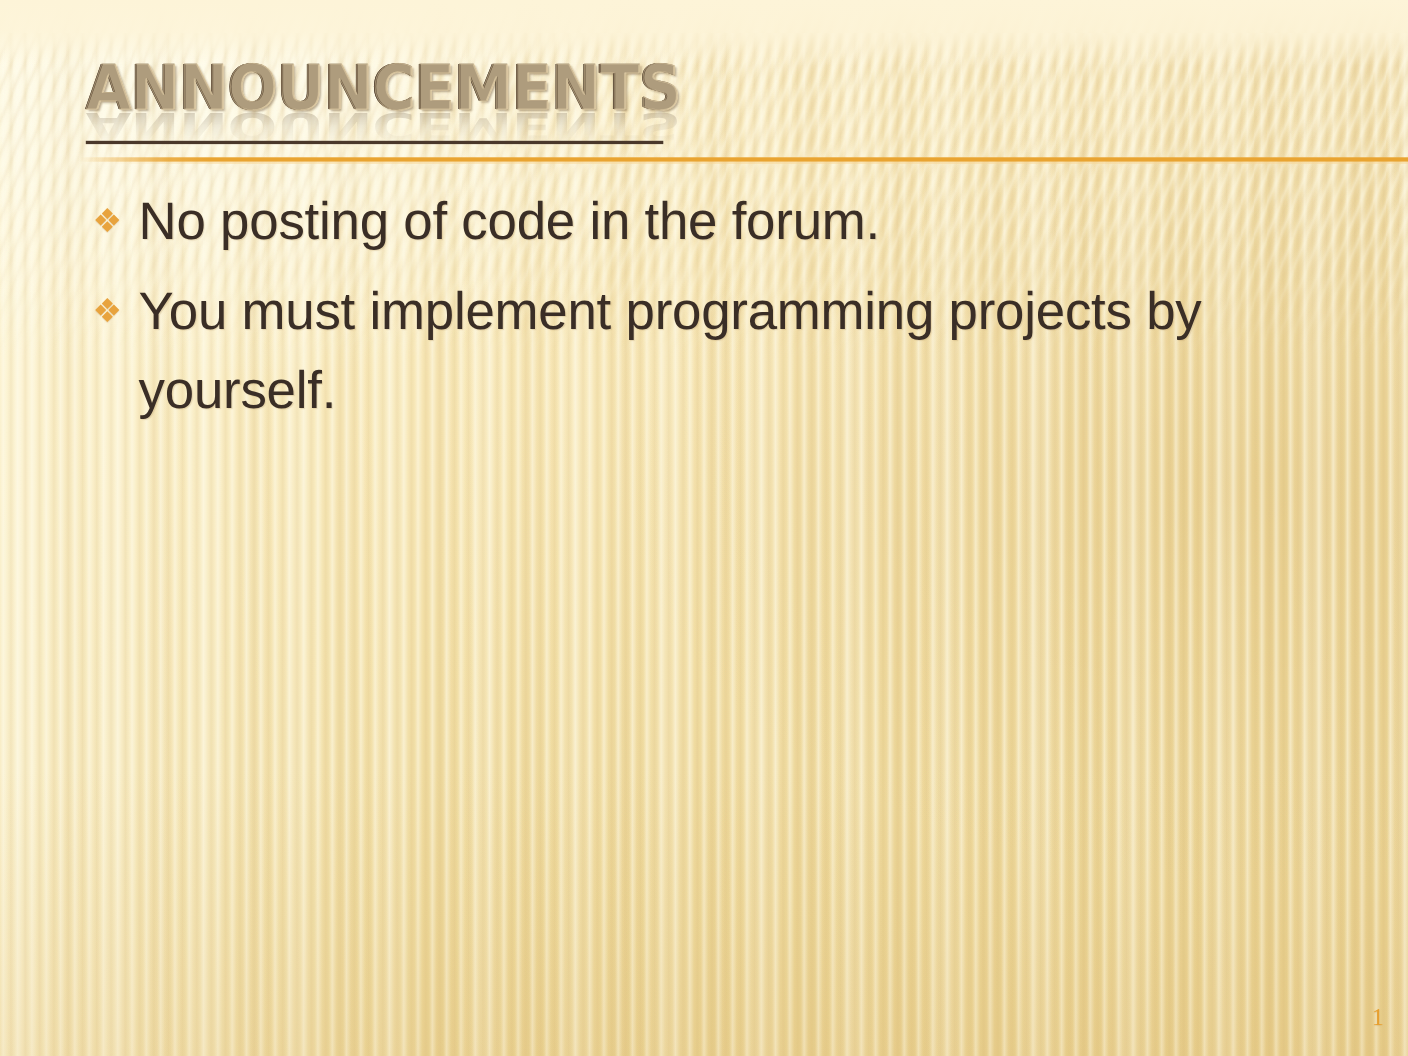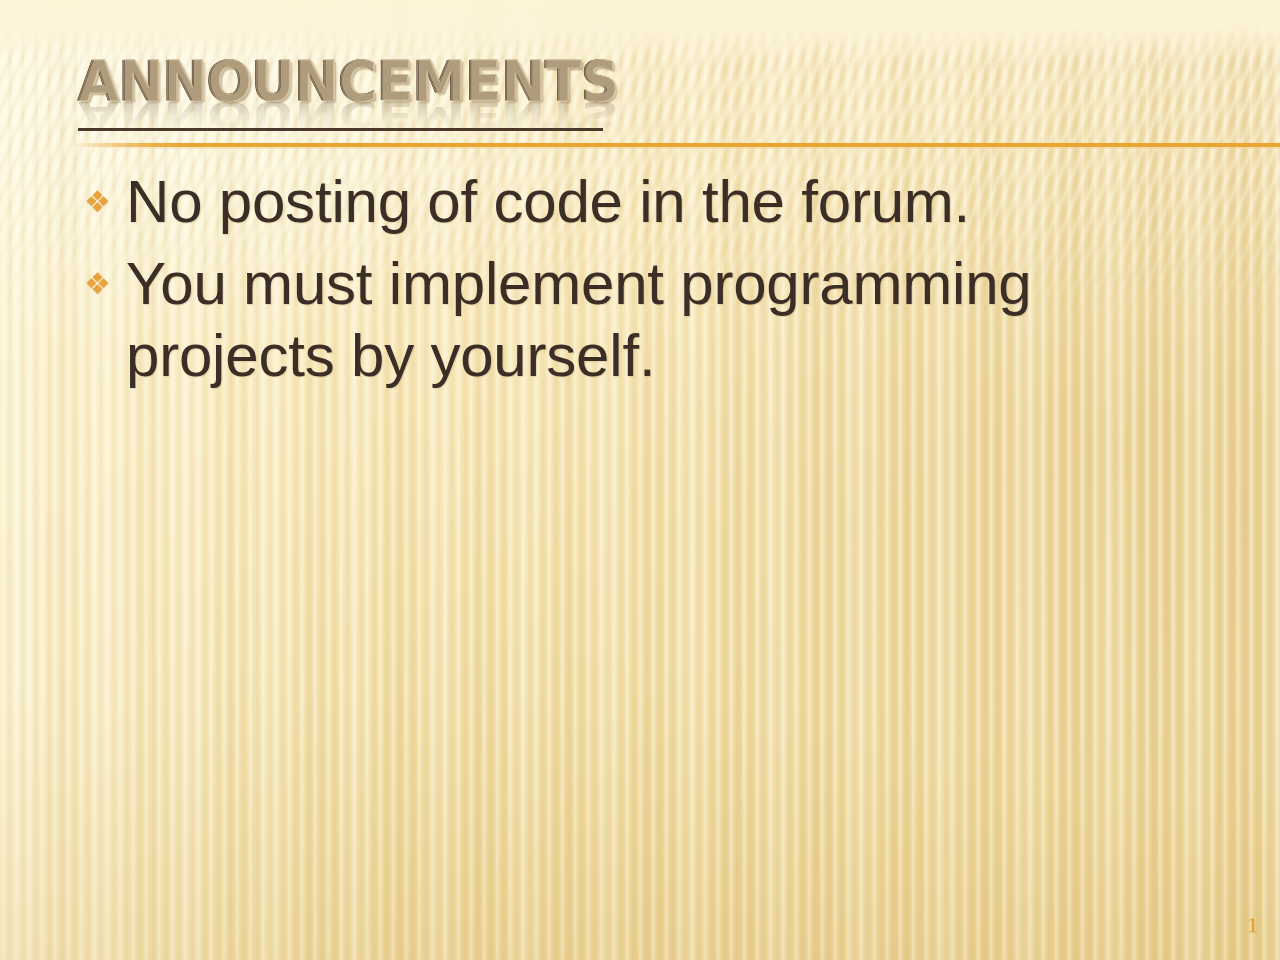--- a/index.html
+++ b/index.html
@@ -223,21 +223,21 @@
     color: #e8a33d;
     text-align: left;
     padding-left: 6px;
     box-sizing: border-box;
     text-shadow: 0 1px 1px rgba(170,128,62,0.25);
   }
 
   .bullet-text {
     flex: 1 1 auto;
     font-family: "Liberation Sans", sans-serif;
-    font-size: 60px;
+    font-size: 48px;
     line-height: 72px;
     color: #3a2e26;
     letter-spacing: -0.2px;
     text-shadow: 1px 1px 1px rgba(190,160,110,0.35);
   }
 
   
 
   .slide-number {
     position: absolute;

